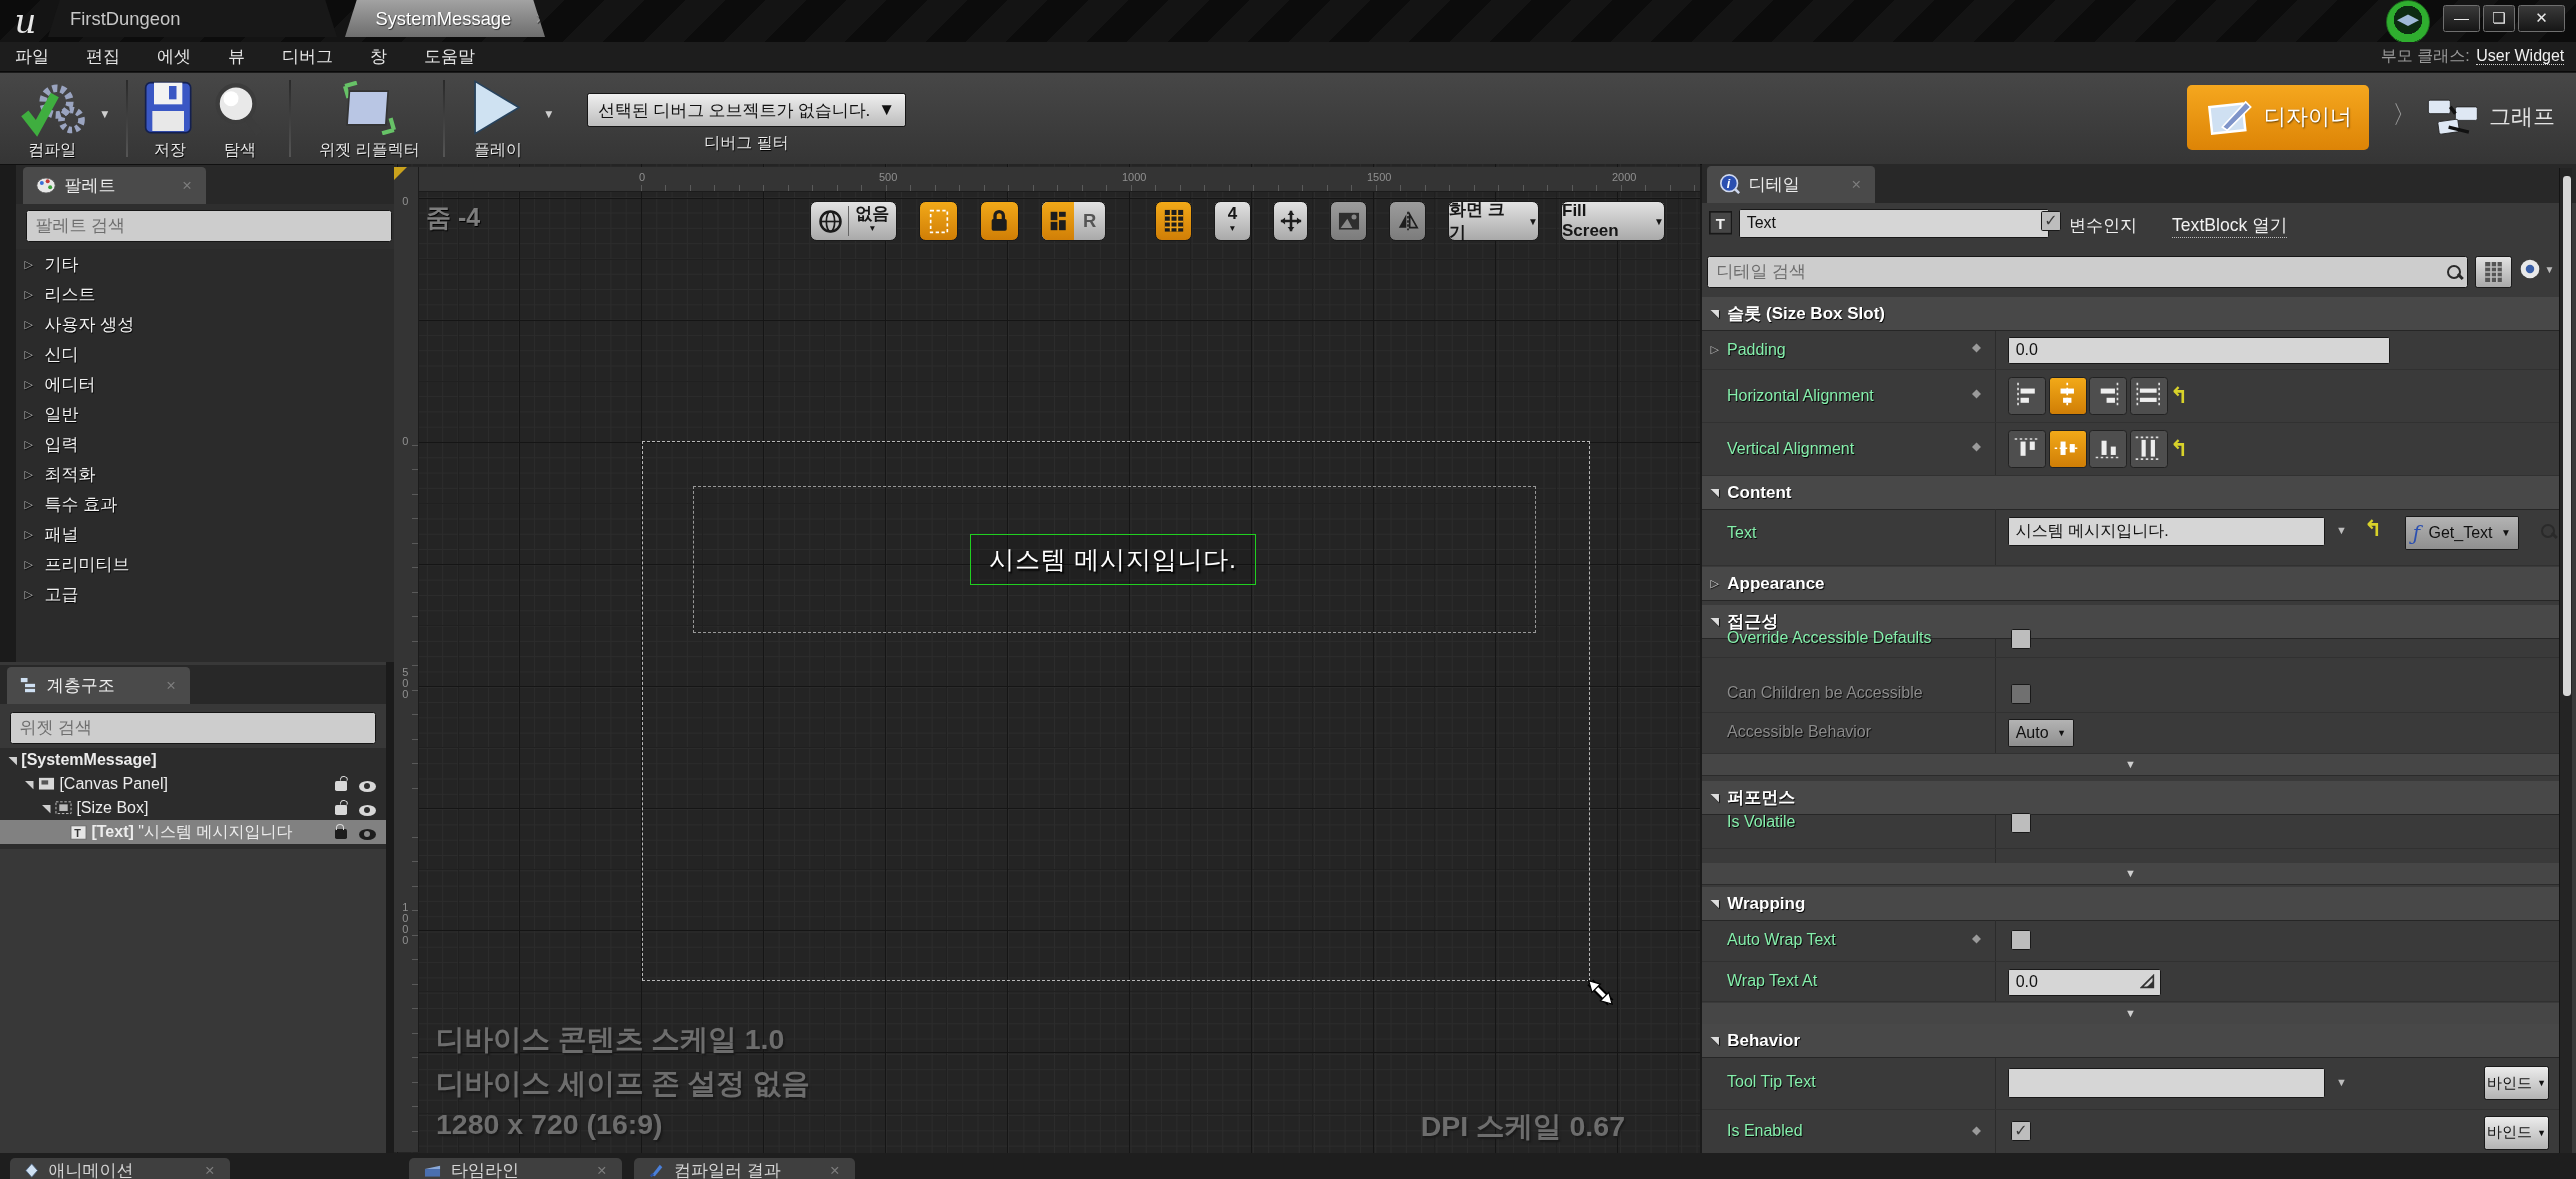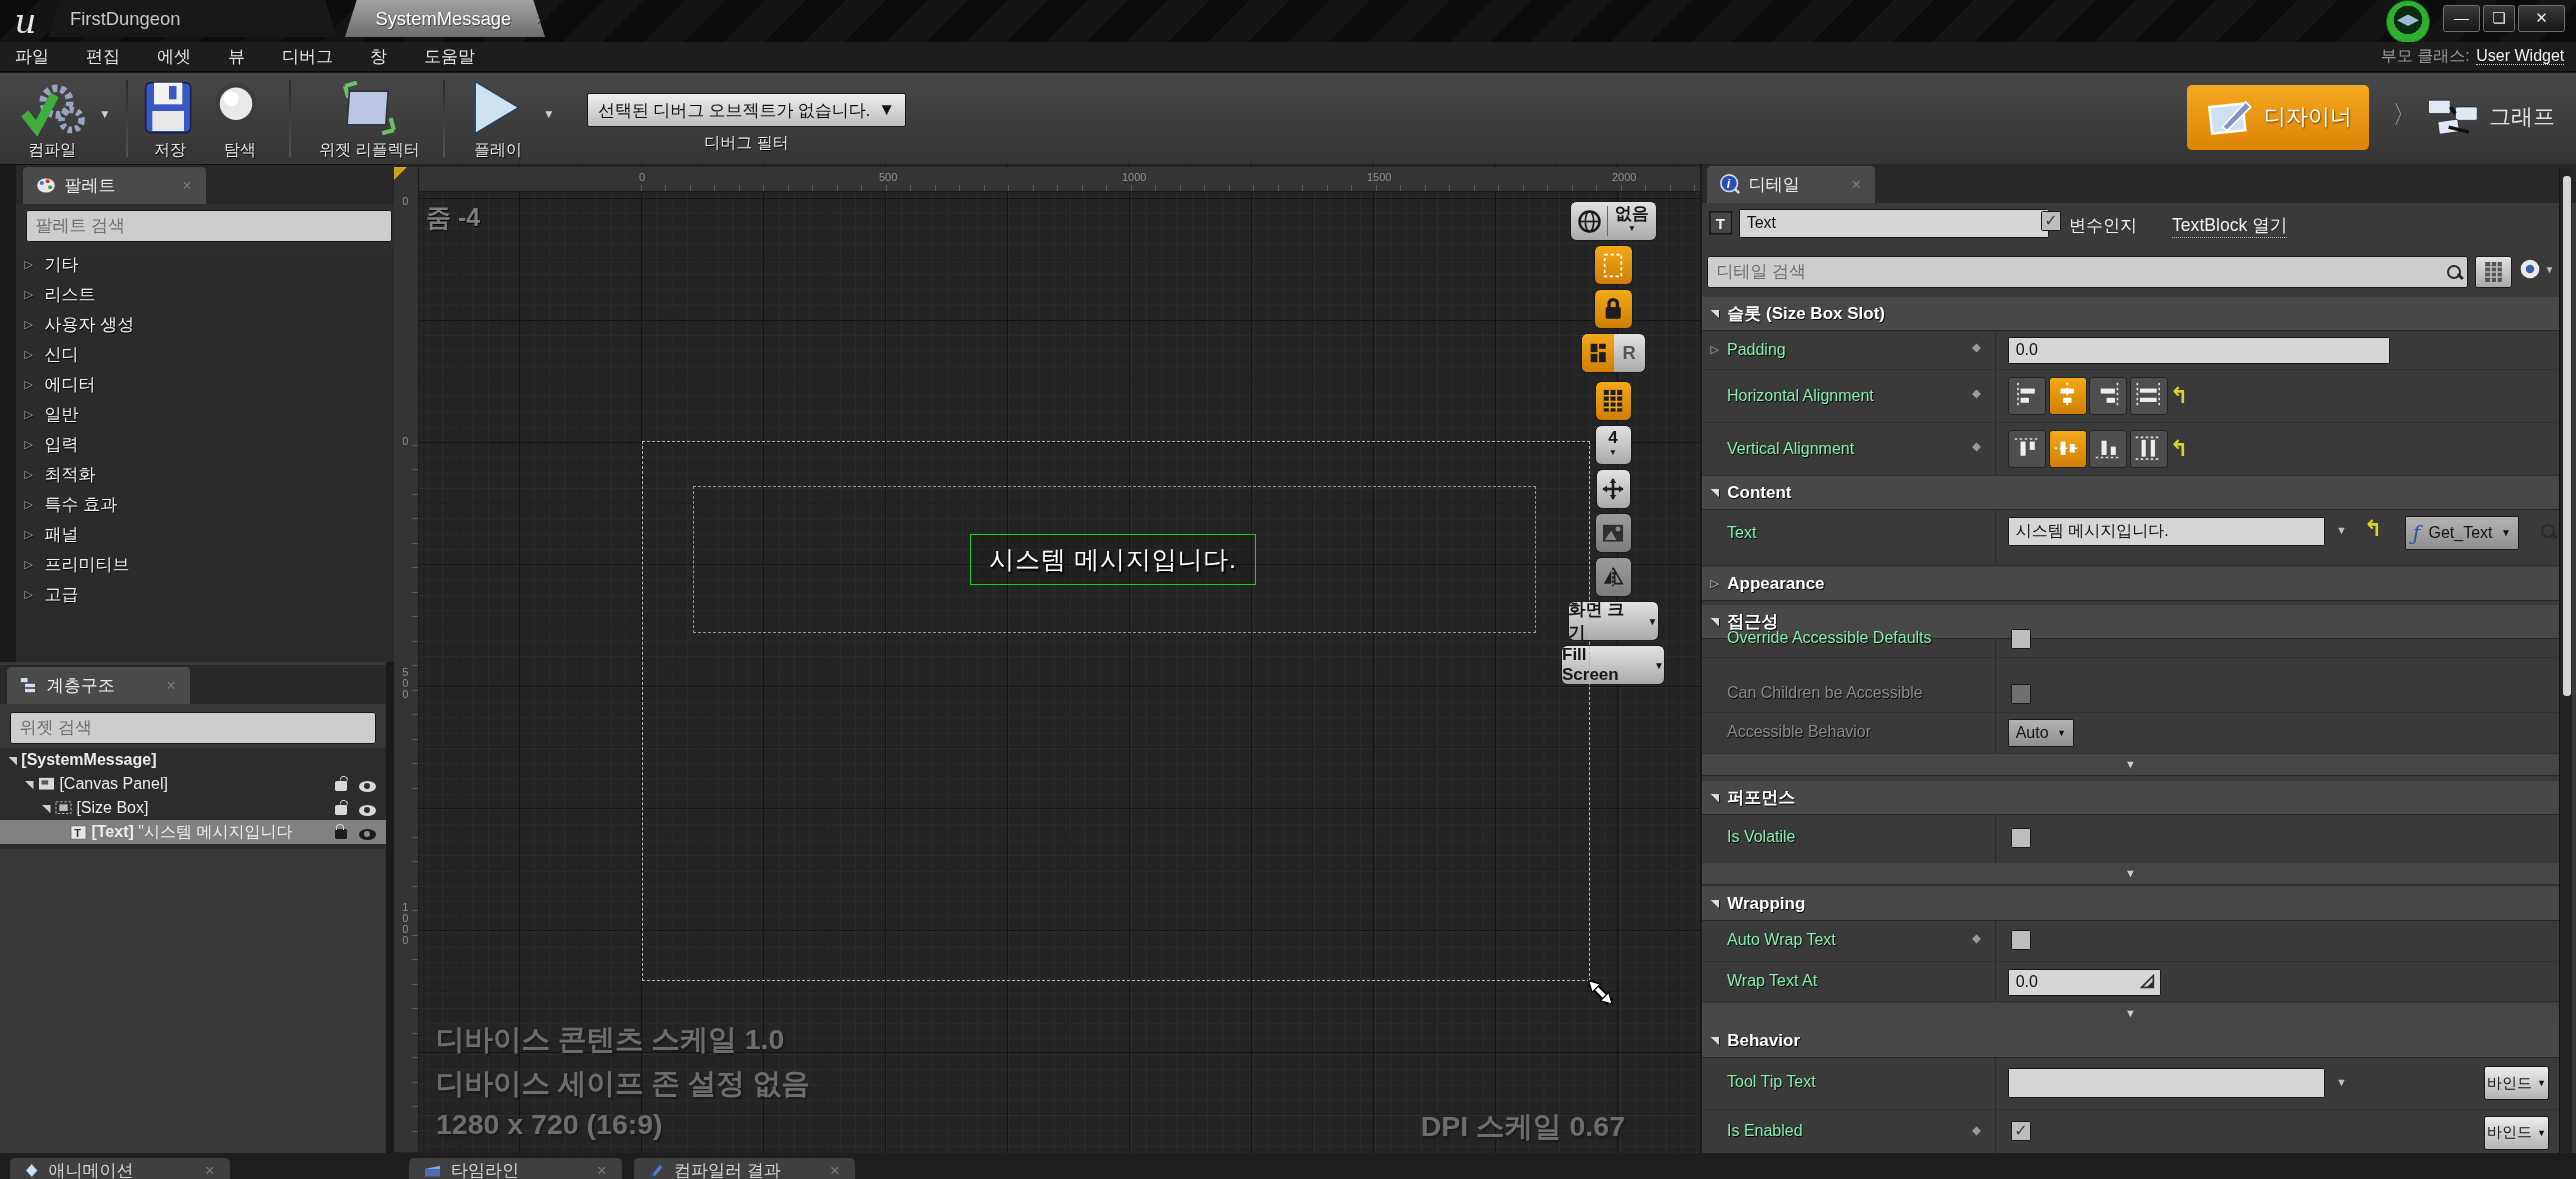--- a/index.html
+++ b/index.html
@@ -369,21 +369,21 @@
   <span class="rlab" style="left:485px;top:6.7px;">500</span>
   <span class="rlab" style="left:728px;top:6.7px;">1000</span>
   <span class="rlab" style="left:973px;top:6.7px;">1500</span>
   <span class="rlab" style="left:1218px;top:6.7px;">2000</span>
   <span class="vlab" style="top:32px;">0</span>
   <span class="vlab" style="top:272px;">0</span>
   <span class="vlab" style="top:503px;">500</span>
   <span class="vlab" style="top:738px;">1000</span>
   <div class="abs zoomlabel">줌 -4</div>
 
-  <div class="abs" style="top:37px;right:35px;display:flex;gap:4px;align-items:center;flex-direction:column;">
+  <div class="abs" style="top:37px;right:35px;display:flex;gap:22px;align-items:center;">
     <div class="cbtn" style="width:87px;">
       <svg width="25" height="25" viewBox="0 0 30 30">
           <circle cx="15" cy="15" r="12" fill="none" stroke="#1a1a1a" stroke-width="3"></circle>
           <ellipse cx="15" cy="15" rx="5" ry="12" fill="none" stroke="#1a1a1a" stroke-width="2"></ellipse>
           <path d="M3 15 H27" stroke="#1a1a1a" stroke-width="2"></path>
         </svg>
       <div style="border-left:0.8px solid #666;margin-left:5px;padding-left:6.7px;display:flex;flex-direction:column;align-items:center;line-height:15px;">
         <span>없음</span>
           <span style="font-size:8.4px;">▼</span>
       </div>
@@ -635,21 +635,21 @@
     </div>
   </div>
   <div class="expander" style="top:590px;">▼</div>
 
   
   <div class="secheader" style="top:617px;">
       <span class="tri" style="color:#ddd;">◥</span>
       <span>퍼포먼스</span>
     </div>
   <div class="abs coldiv" style="top:651px;height:49px;"></div>
-  <div class="drow" style="top:651px;height:49px;padding-left:42px;">
+  <div class="drow" style="top:636px;height:49px;padding-left:42px;">
     <span class="dlabel" style="top:13.4px;">Is Volatile</span>
     <div class="checkbox" style="left:309px;top:12.6px;"></div>
   </div>
   <div class="expander" style="top:699px;">▼</div>
 
   
   <div class="secheader" style="top:723px;">
       <span class="tri" style="color:#ddd;">◥</span>
       <span>Wrapping</span>
     </div>

